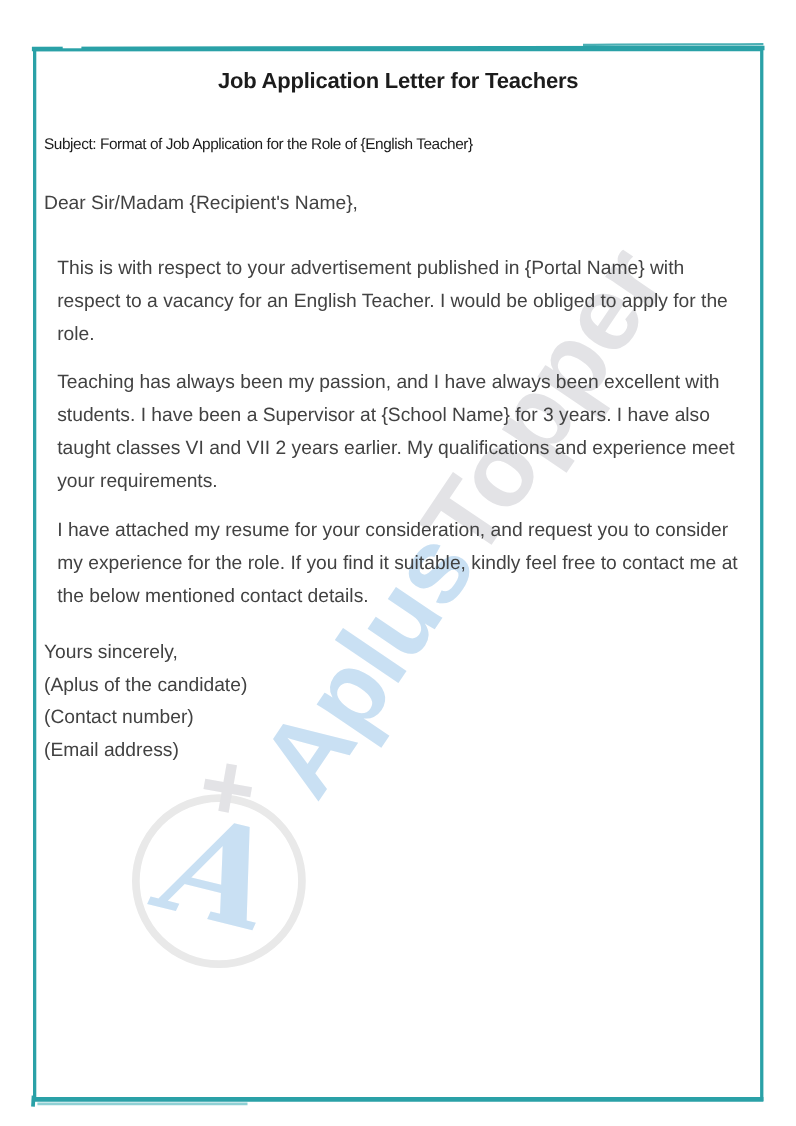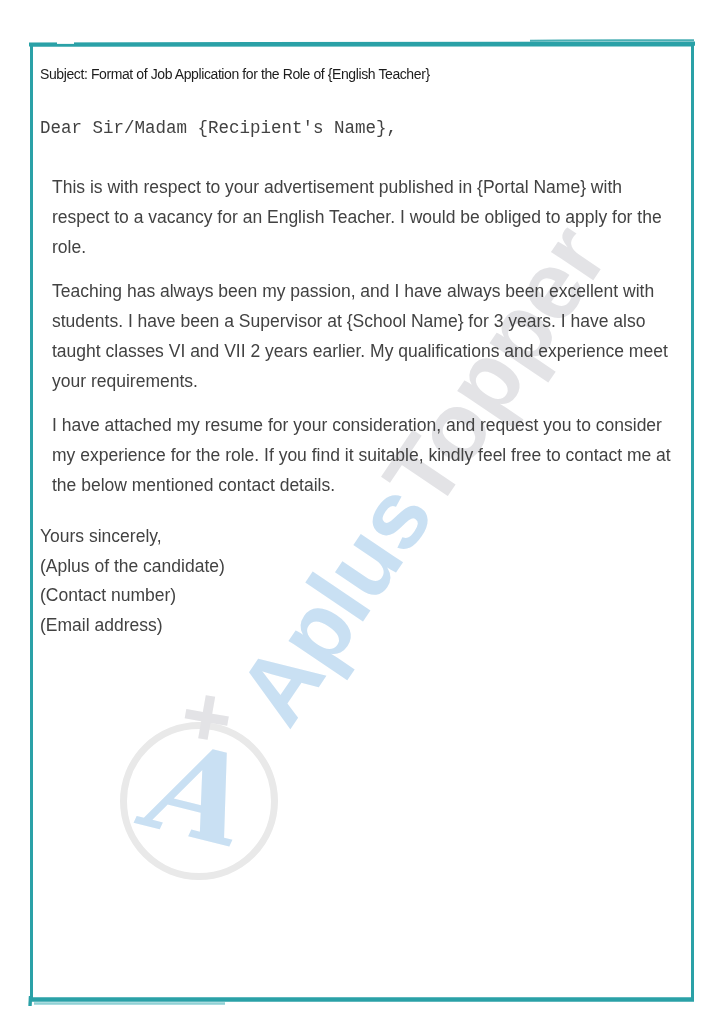--- a/index.html
+++ b/index.html
@@ -60,21 +60,21 @@
     color:var(--text-body);font-size:17.5px;
   }
   .title{
     font-size:20px;font-weight:bold;color:var(--text-dark);
     text-align:center;line-height:25px;margin:0 0 31px 0;letter-spacing:-0.2px;
   }
   .subject{
     font-size:14px;font-weight:normal;color:var(--text-dark);
     line-height:24px;margin:0 0 30px 0;letter-spacing:-0.4px;white-space:nowrap;
   }
-  .greeting{line-height:24px;margin:0 0 32px 0;font-family:Liberation Mono, monospace;}
+  .greeting{line-height:24px;margin:0 0 32px 0;}
   .para{line-height:30px;margin:0 0 14px 12px;}
   .thank{line-height:30px;margin:20px 0 0 0;}
   .closing{margin-top:22px;}
   .closing div{line-height:29.5px;}
 </style>
 </head>
 <body>
 
 <div class="page">
 
@@ -90,20 +90,21 @@
     <path d="M31.5 45 H 692.5 V 999.5 H 31.5 Z" fill="none" stroke="var(--border-teal)" stroke-width="3"></path>
     <path d="M29 44.5 C 180 42.8 420 45.4 695 43.6" fill="none" stroke="var(--border-teal)" stroke-width="4.2"></path>
     <path d="M530 40.8 C 590 40 650 40.6 694 40.2" fill="none" stroke="var(--border-teal)" stroke-width="2" opacity="0.85"></path>
     <path d="M57 42.6 H 74" fill="none" stroke="#ffffff" stroke-width="2.6"></path>
     <path d="M29.5 999.5 H 694" fill="none" stroke="var(--border-teal)" stroke-width="4.4"></path>
     <path d="M34 1003.5 H 225" fill="none" stroke="var(--border-teal-light)" stroke-width="2.4"></path>
     <path d="M30.5 996 L 30 1006" fill="none" stroke="var(--border-teal)" stroke-width="3.4"></path>
   </svg>
 
   <div class="content">
+    <h1 class="title">Job Application Letter for Teachers</h1>
 
     <div class="subject">Subject: Format of Job Application for the Role of {English Teacher}</div>
 
     <div class="greeting">Dear Sir/Madam {Recipient's Name},</div>
 
     <p class="para">This is with respect to your advertisement published in {Portal Name} with respect to a vacancy for an English Teacher. I would be obliged to apply for the role.</p>
     <p class="para">Teaching has always been my passion, and I have always been excellent with students. I have been a Supervisor at {School Name} for 3 years. I have also taught classes VI and VII 2 years earlier. My qualifications and experience meet your requirements.</p>
     <p class="para">I have attached my resume for your consideration, and request you to consider my experience for the role. If you find it suitable, kindly feel free to contact me at the below mentioned contact details.</p>
 
 

